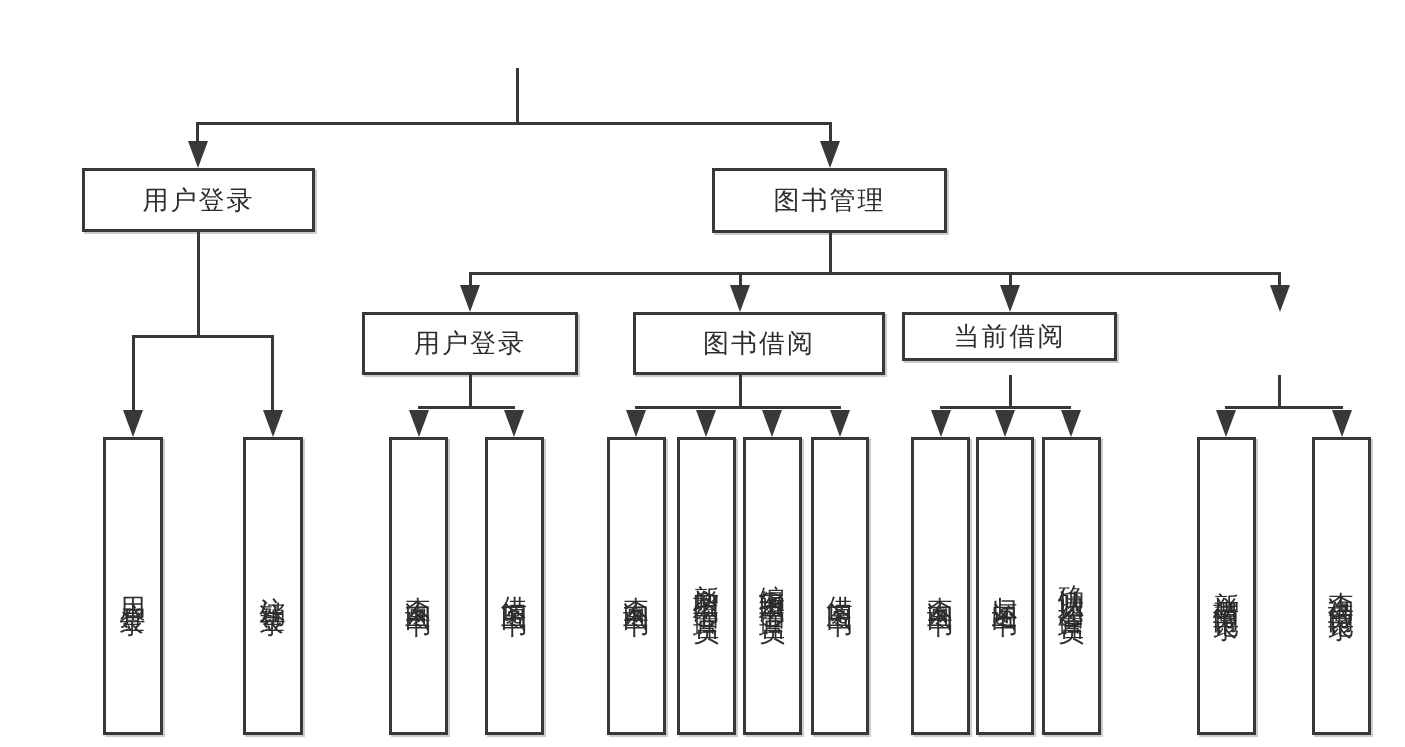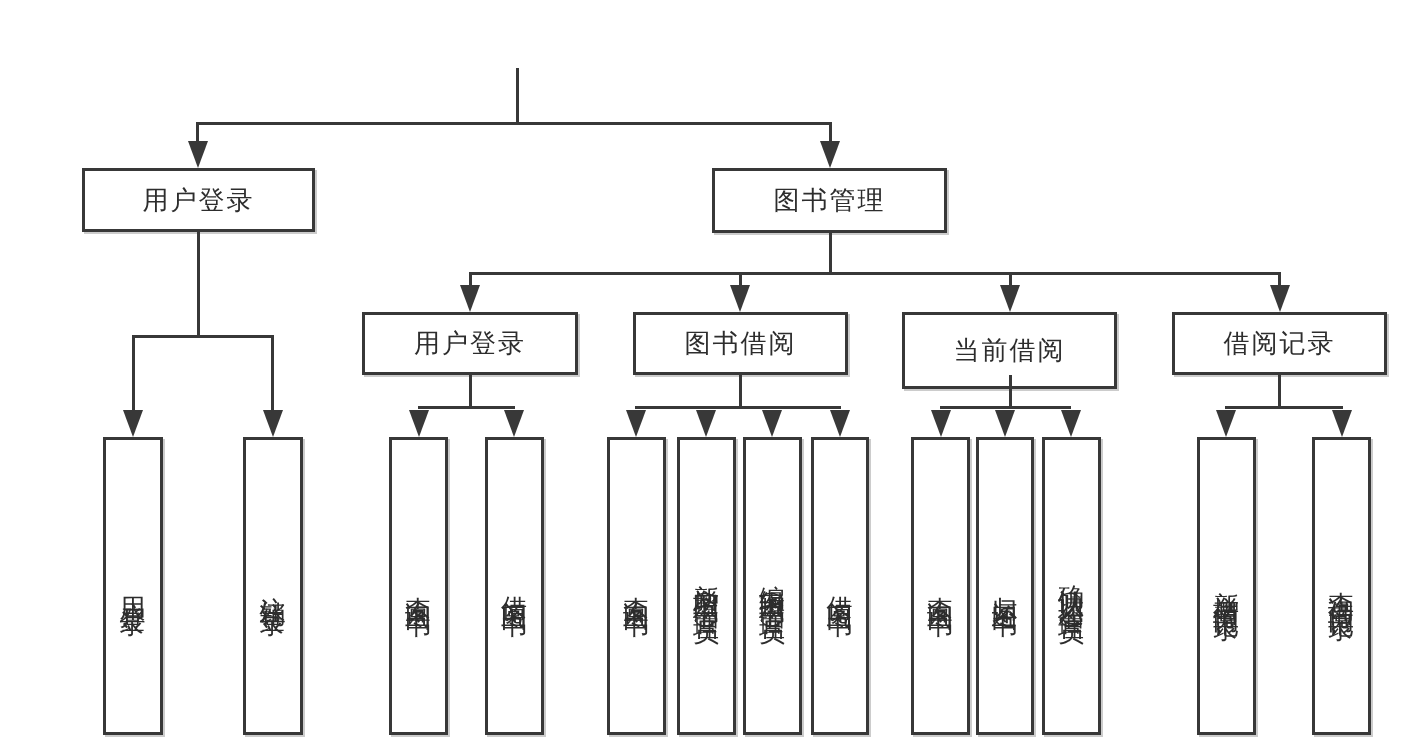--- a/index.html
+++ b/index.html
@@ -43,28 +43,25 @@
   <div class="box" style="left:82px;top:168px;width:233px;height:64px">
     <span>用户登录</span>
   </div>
   <div class="box" style="left:712px;top:168px;width:235px;height:65px">
     <span>图书管理</span>
   </div>
 
   <div class="box" style="left:362px;top:312px;width:216px;height:63px">
     <span>用户登录</span>
   </div>
-  <div class="box" style="left:633px;top:312px;width:215px;height:63px">
+  <div class="box" style="left:633px;top:312px;width:252px;height:63px">
     <span>图书借阅</span>
   </div>
-  <div class="box" style="left:902px;top:312px;width:215px;height:77px">
+  <div class="box" style="left:902px;top:312px;width:215px;height:49px">
     <span>当前借阅</span>
-  </div>
-  <div class="box" style="left:1172px;top:312px;width:215px;height:63px">
-    <span>借阅记录</span>
   </div>
 
   <div class="leaf" style="left:103px;width:60px">
     <span class="vtext">用户登录</span>
   </div>
   <div class="leaf" style="left:243px;width:60px">
     <span class="vtext">注销登录</span>
   </div>
   <div class="leaf" style="left:389px;width:59px">
     <span class="vtext">查询图书</span>

